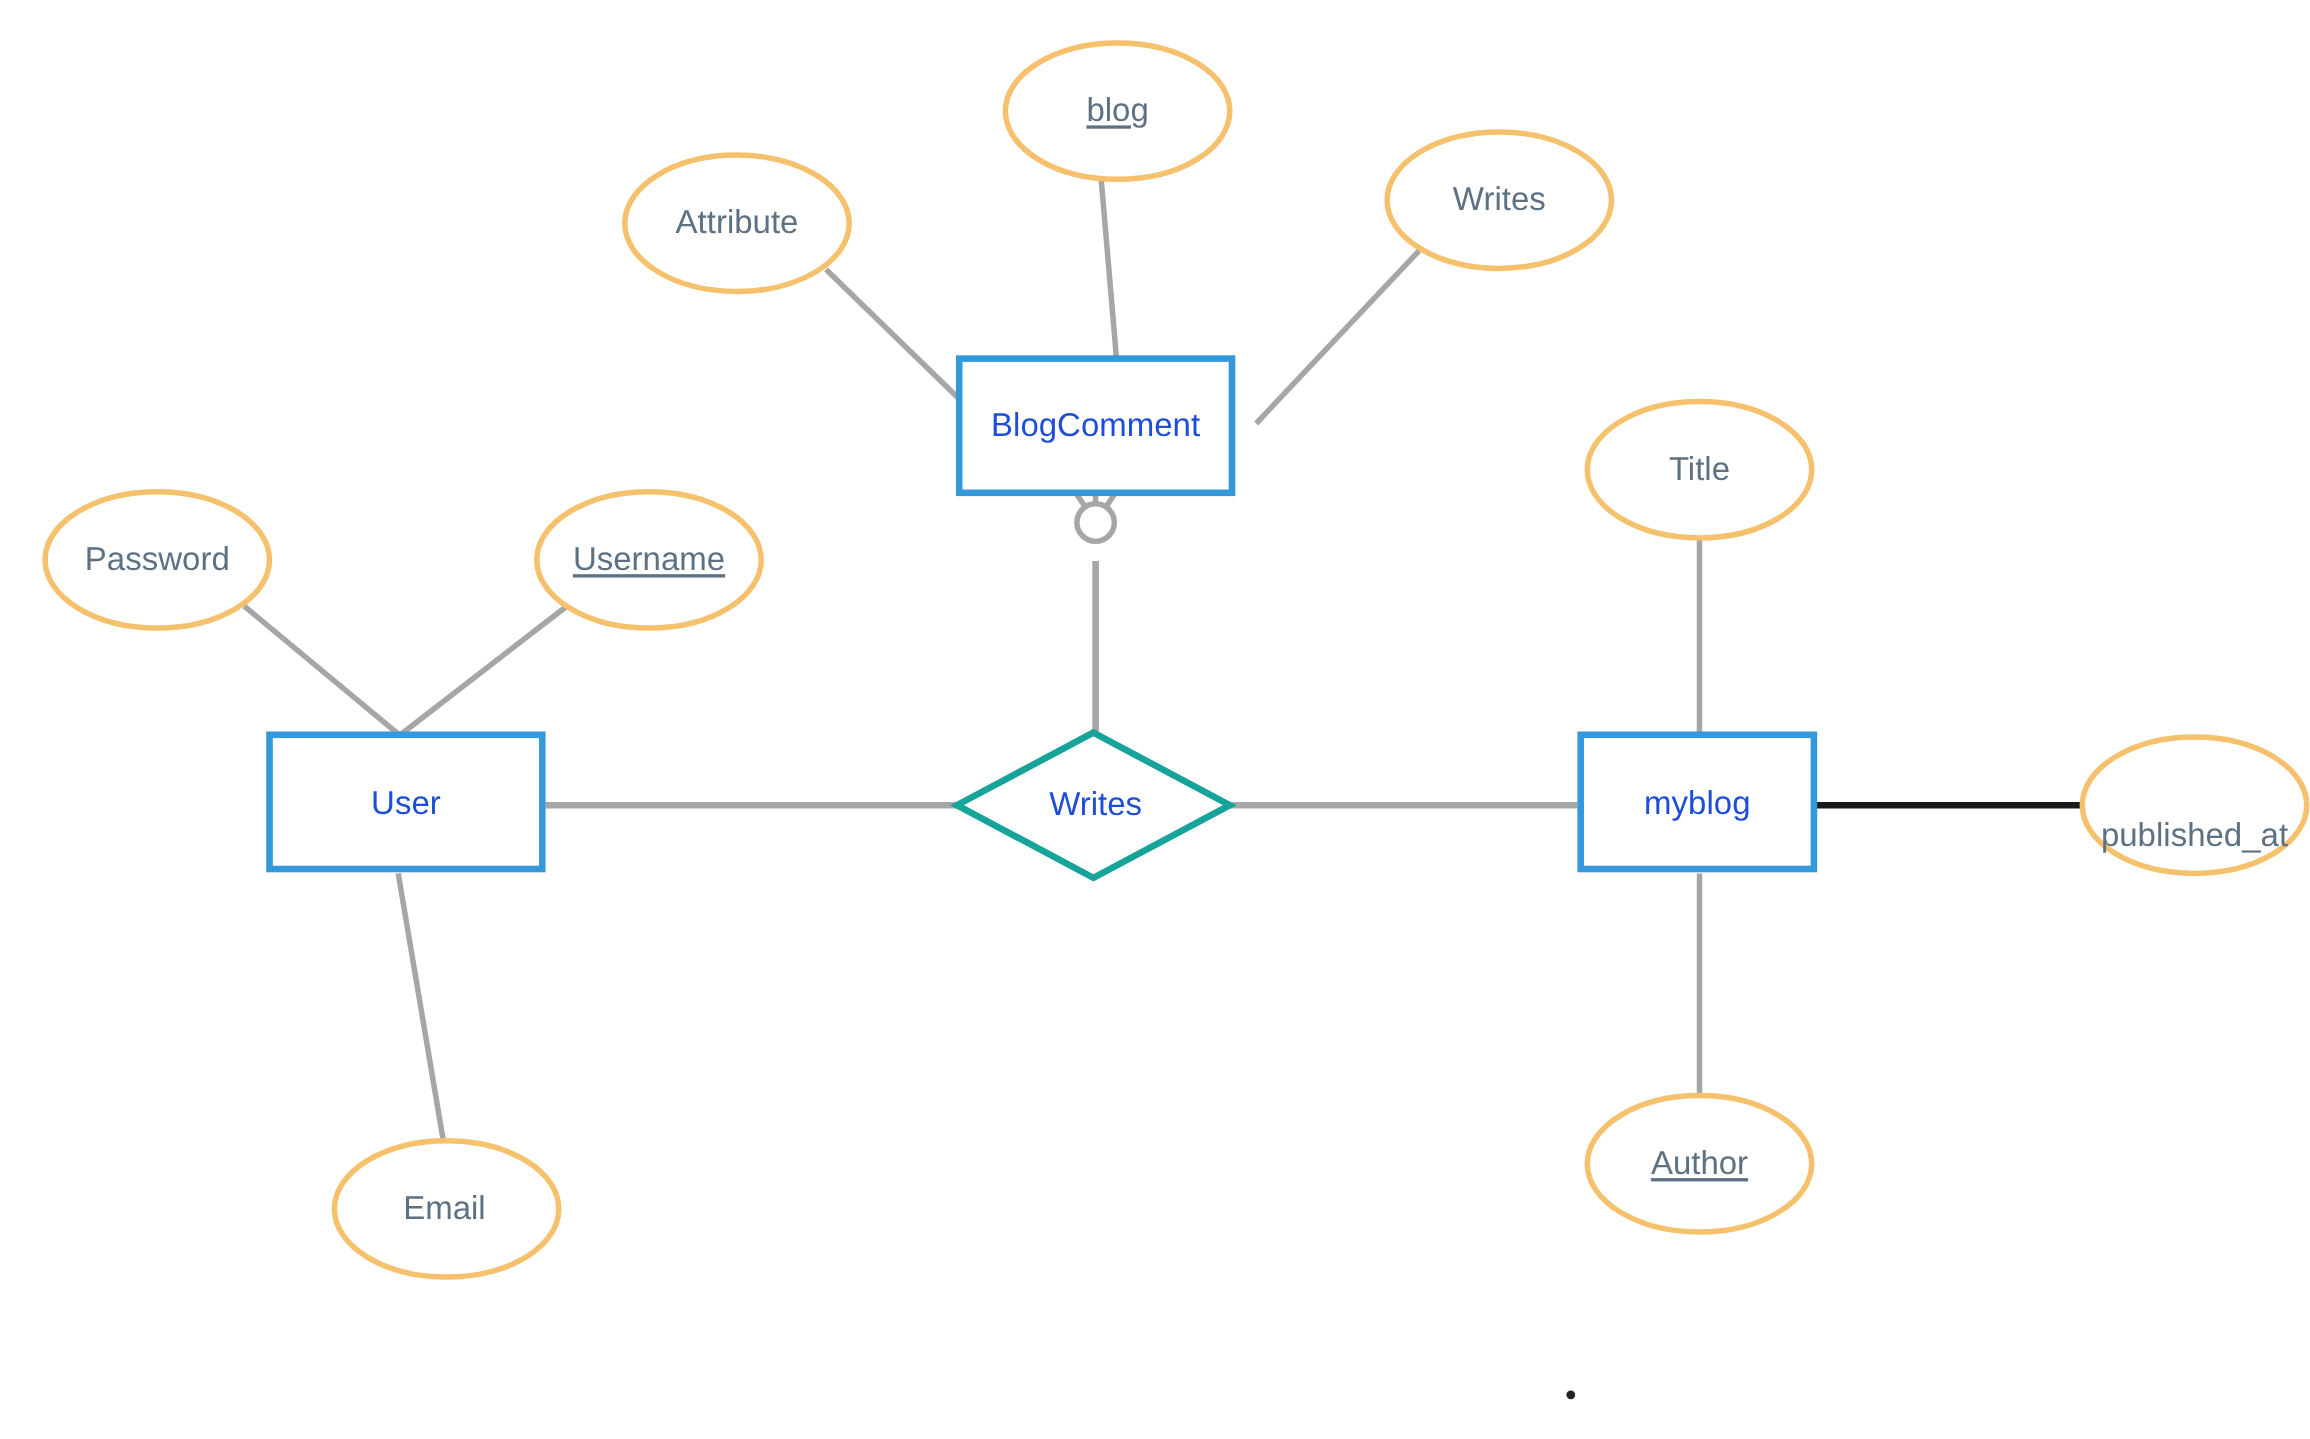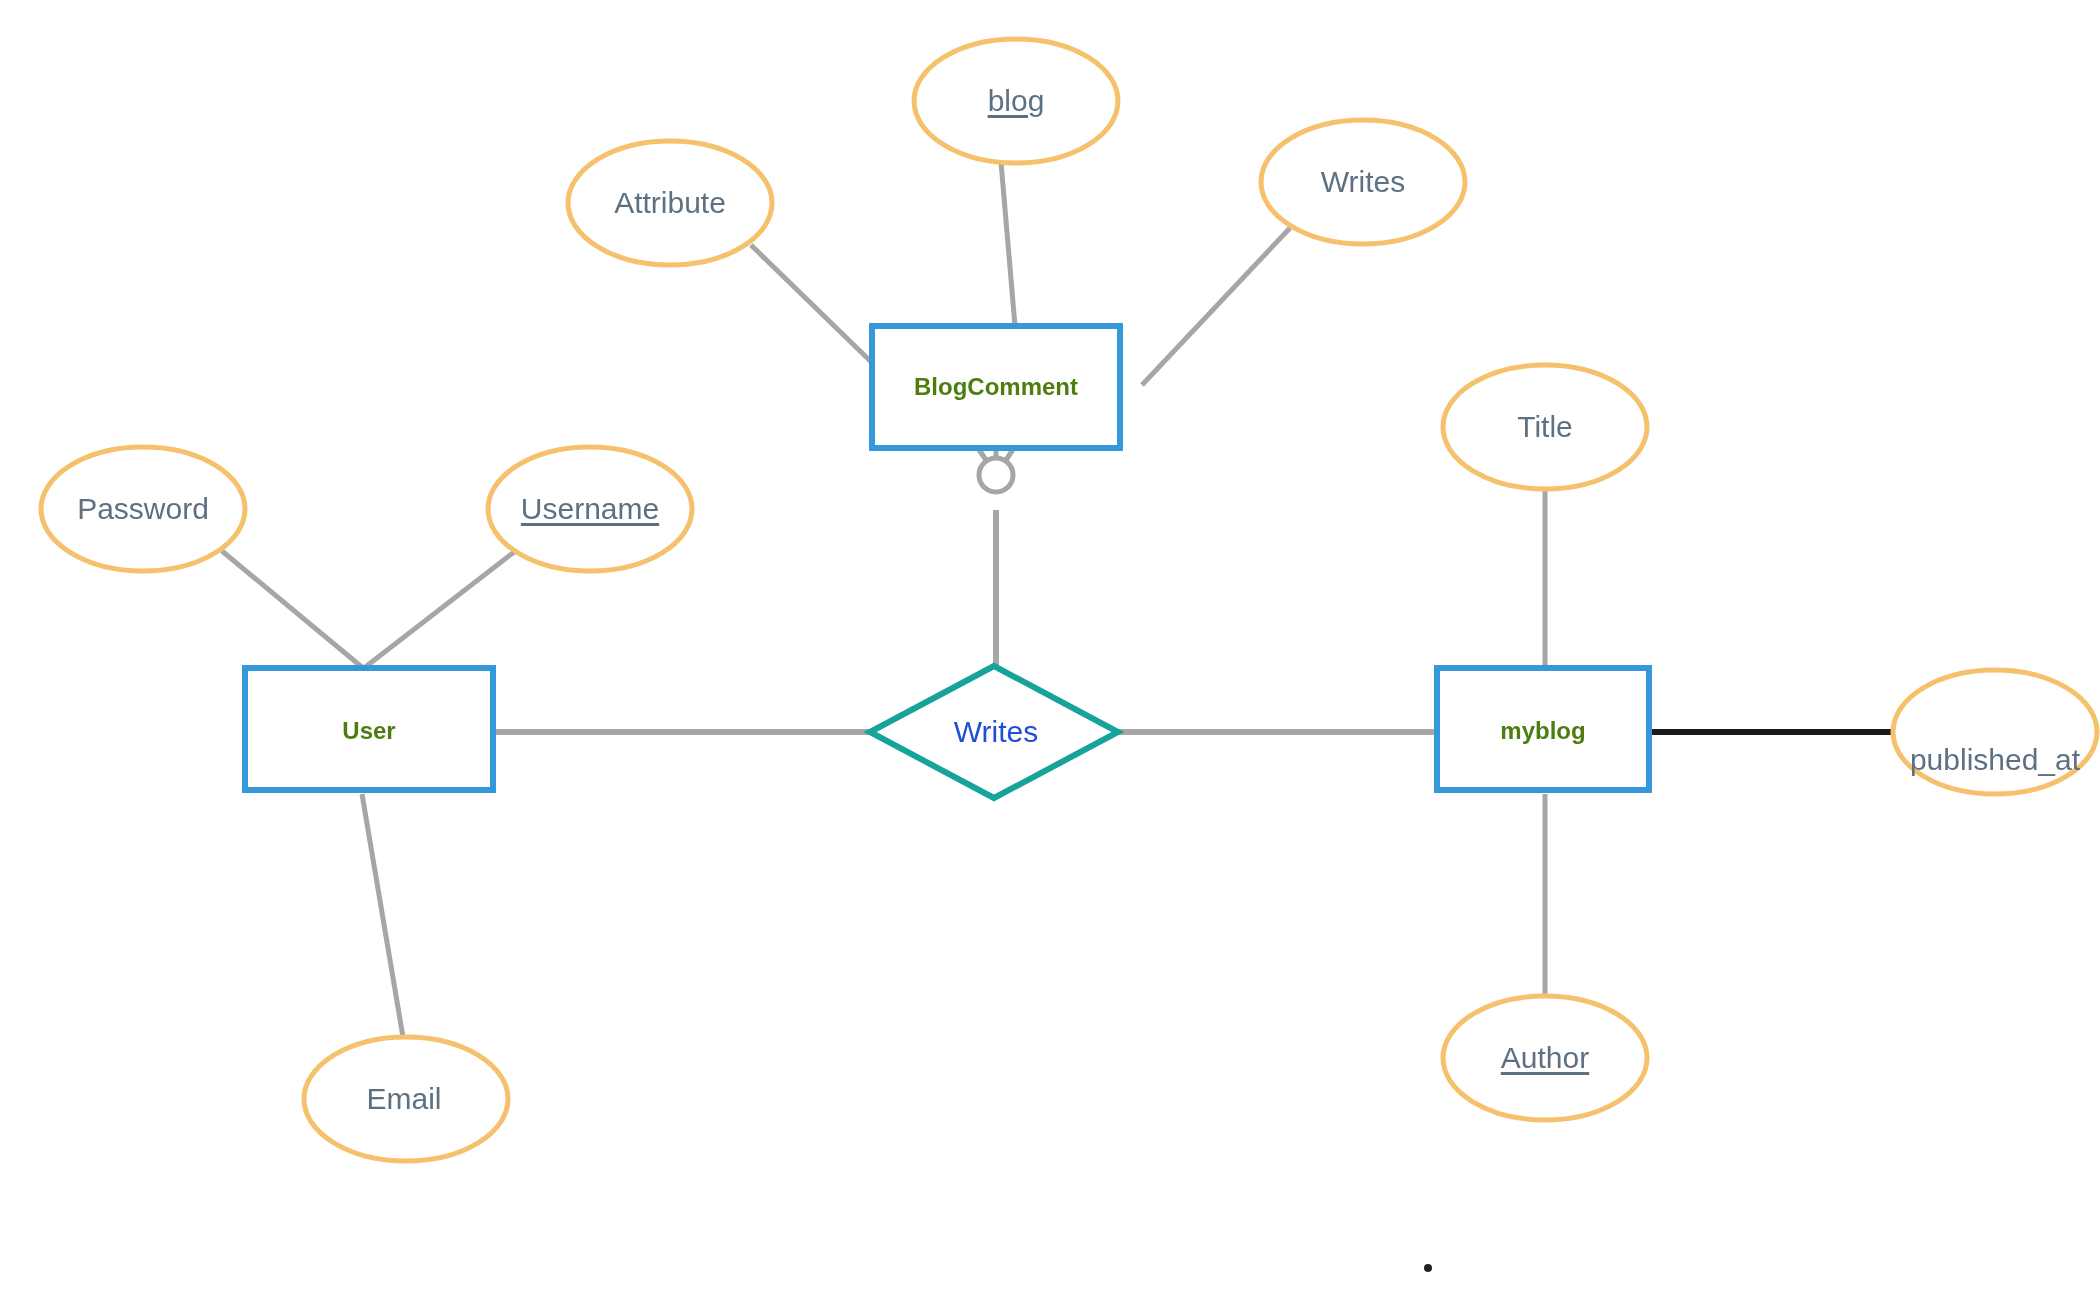--- a/index.html
+++ b/index.html
@@ -37,24 +37,23 @@
     height: 1308px;
     pointer-events: none;
   }
   .node-label {
     position: absolute;
     transform: translate(-50%, -50%);
     white-space: nowrap;
     pointer-events: auto;
   }
   .entity-label {
-    font-size: 24px;
-    color: #4d7c0f;
+    font-size: 30px;
+    color: #1d4ed8;
     font-family: "Liberation Sans", sans-serif;
-    font-weight: bold;
   }
   .attr-label {
     font-size: 30px;
     color: #5d7183;
     font-family: "Liberation Sans", sans-serif;
   }
   .attr-label.key {
     text-decoration: underline;
     text-underline-offset: 4px;
   }

